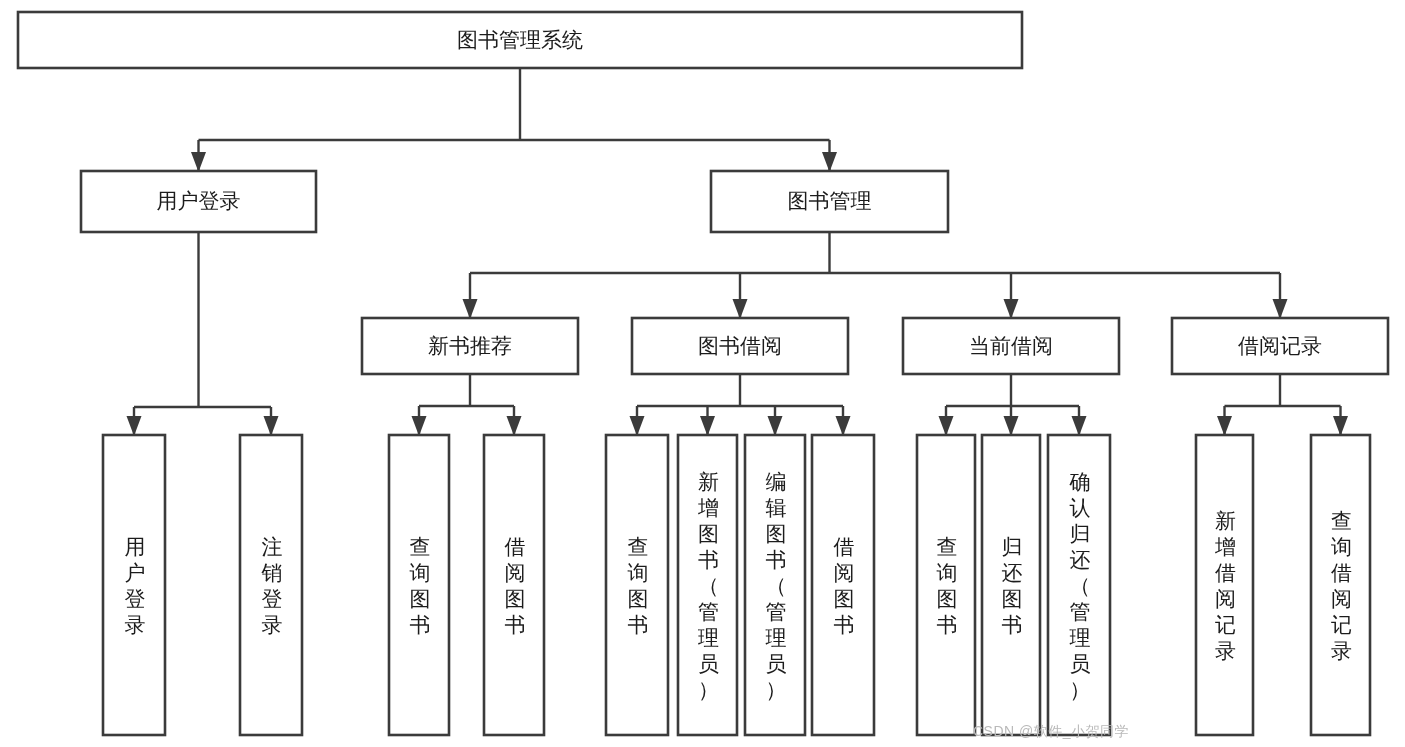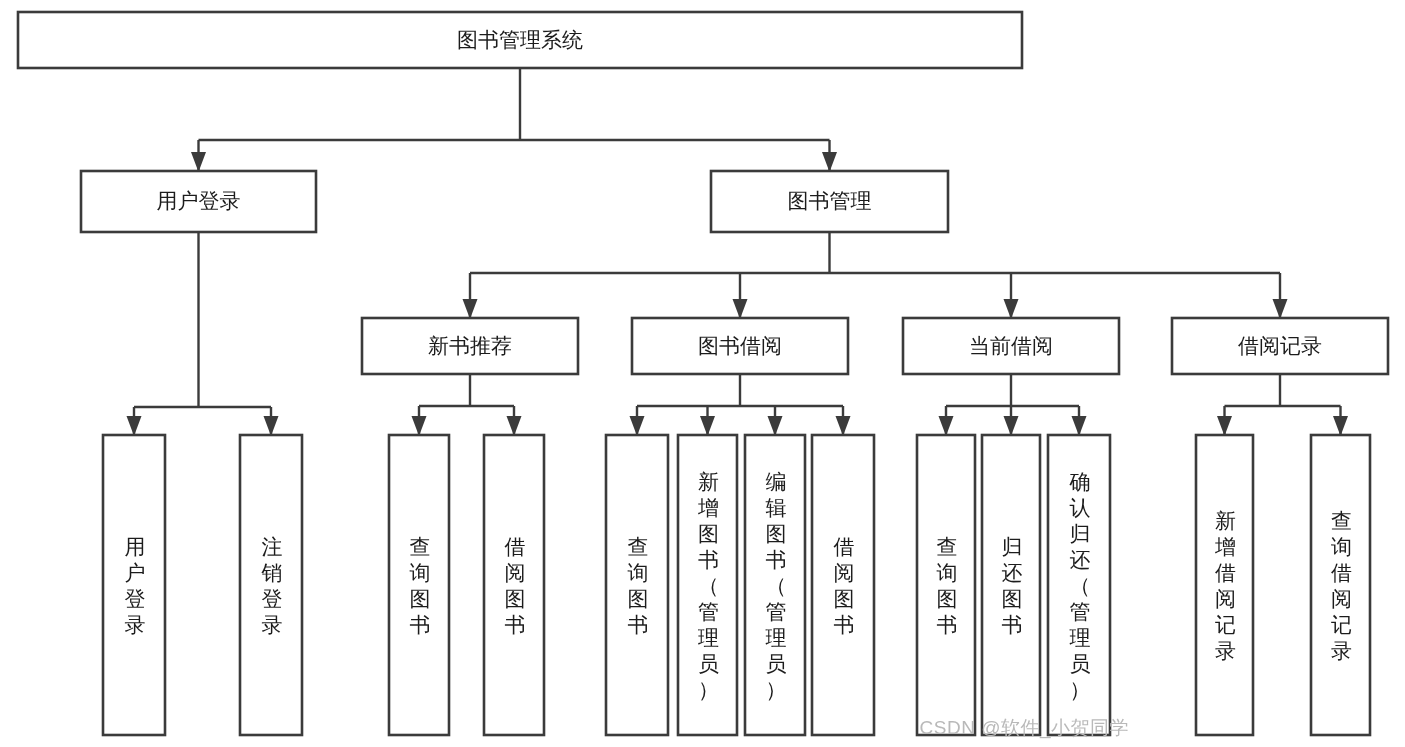--- a/index.html
+++ b/index.html
@@ -53,21 +53,21 @@
     font-family: "Liberation Sans", "DejaVu Sans", sans-serif;
     font-size: 21px;
     fill: #1c1c1c;
     text-anchor: middle;
   }
   .watermark {
     position: absolute;
     right: 10px;
     bottom: 6px;
     font-family: "Liberation Sans", "DejaVu Sans", sans-serif;
-    font-size: 19px;
+    font-size: 14px;
     color: #b9b9b9;
     white-space: nowrap;
     letter-spacing: 0.5px;
     user-select: none;
   }
 </style>
 </head>
 <body>
 
 <div id="diagram-root">

